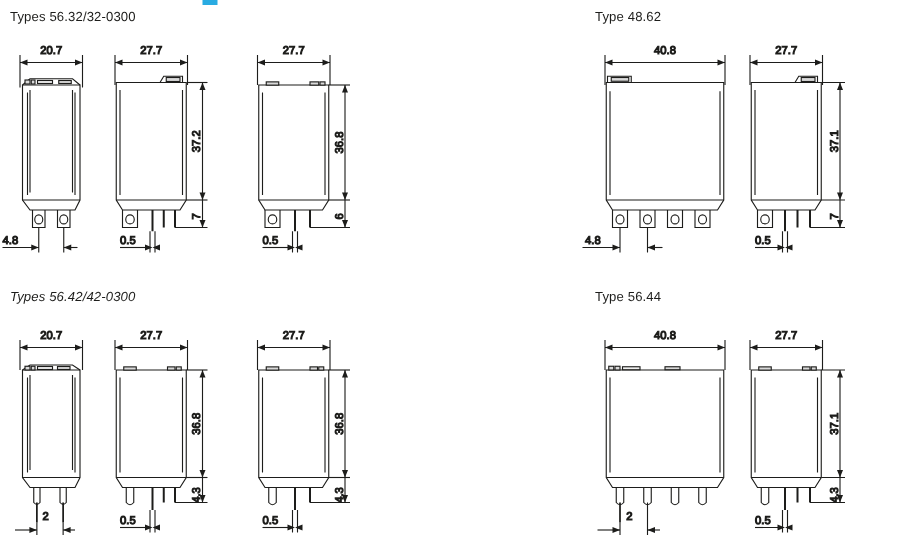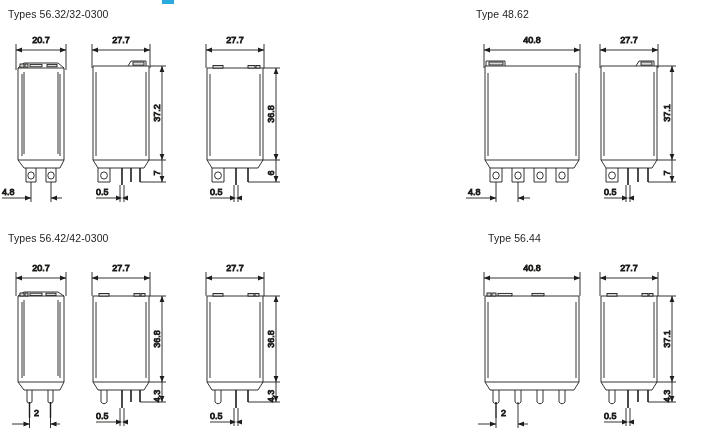--- a/index.html
+++ b/index.html
@@ -14,22 +14,22 @@
 </style>
 </head>
 <body>
 
 <div class="page">
 
   <div class="blue-tab"></div>
 
   <div class="heading" style="left:8px;top:8px;">Types 56.32/32-0300</div>
   <div class="heading" style="left:476px;top:8px;">Type 48.62</div>
-  <div class="heading" style="left:8px;top:232px;">Types 56.42/42-0300</div>
-  <div class="heading" style="left:488px;top:232px;">Type 56.44</div>
+  <div class="heading" style="left:8px;top:232px;font-style:italic;">Types 56.42/42-0300</div>
+  <div class="heading" style="left:476px;top:232px;">Type 56.44</div>
 
   <div class="quad" style="left:0px;top:30px;width:360px;height:180px;">
     <svg width="360" height="180" viewBox="0 0 360 180">
       <g stroke="#1d1d1b" fill="none" stroke-width="0.9">
 
         <g>
 
           <line x1="16" y1="20" x2="66" y2="20"></line>
           <line x1="16" y1="14" x2="16" y2="40"></line>
           <line x1="66" y1="14" x2="66" y2="40"></line>

